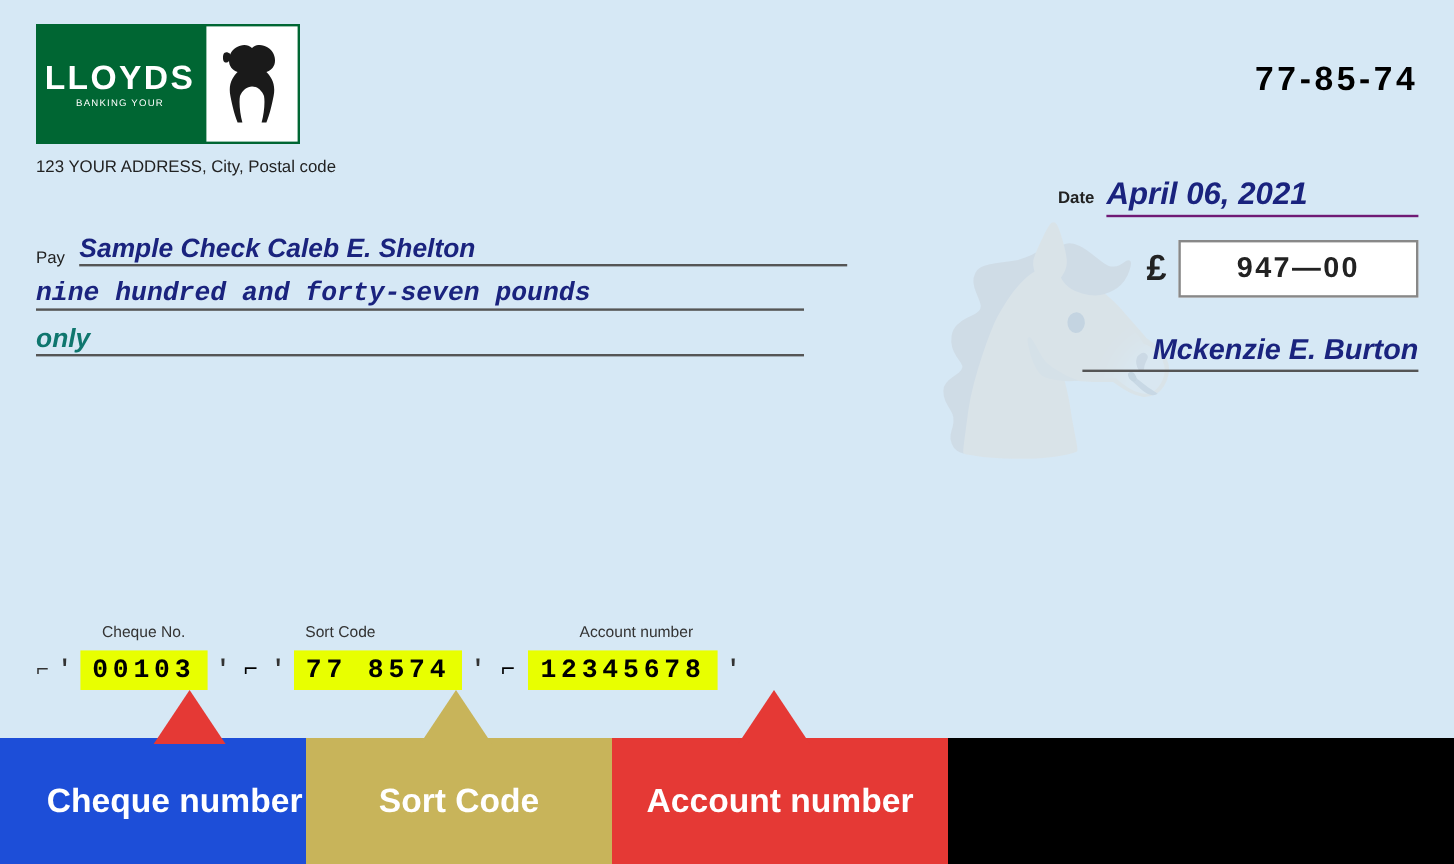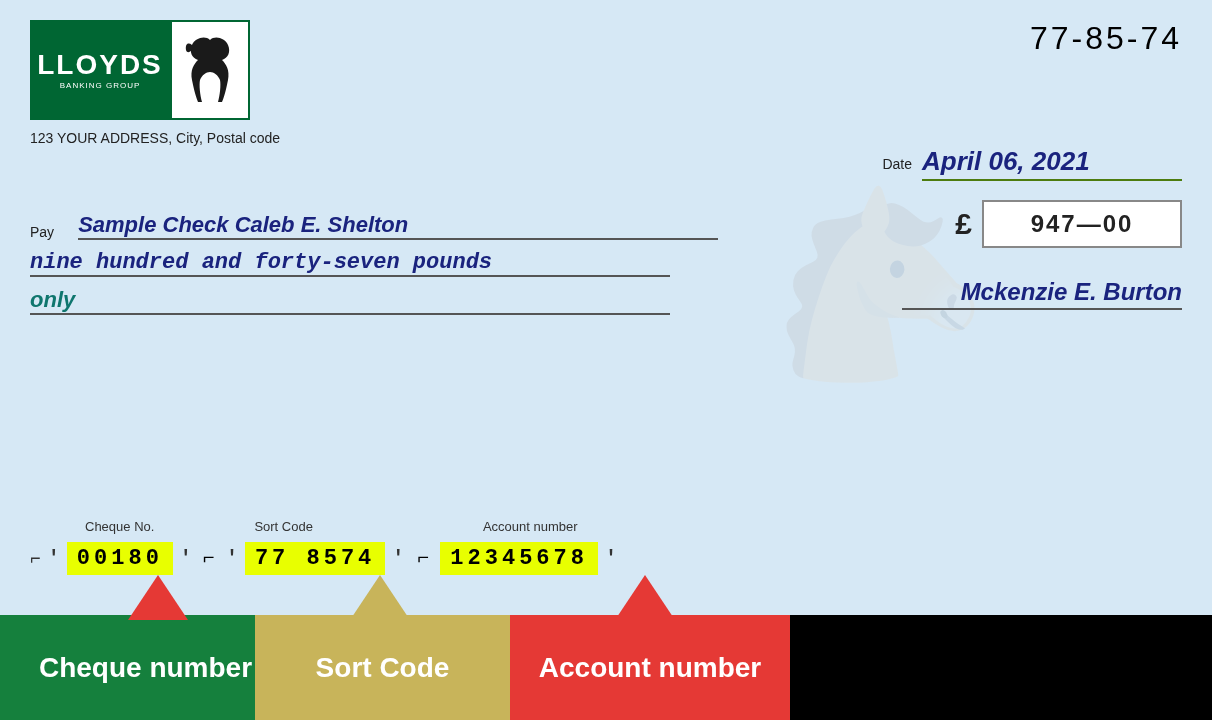--- a/index.html
+++ b/index.html
@@ -65,23 +65,24 @@
       width: 80px;
       height: 100px;
       display: flex;
       justify-content: center;
       align-items: center;
       border: 2px solid #006633;
     }
 
     
     .sort-code-top {
-      font-size: 32px;
-      font-weight: 400;
+      font-size: 28px;
+      font-weight: 700;
       color: #000;
+      margin-top: 30px;
       letter-spacing: 3px;
     }
 
     
     .address-line {
       font-size: 14px;
       color: #222;
       margin-top: 10px;
     }
 
@@ -90,41 +91,41 @@
       display: flex;
       justify-content: flex-end;
       align-items: center;
       margin-bottom: 10px;
       gap: 10px;
     }
 
     .date-label {
       font-size: 14px;
       color: #222;
-      font-weight: 400;
+      font-weight: 700;
     }
 
     .date-value {
       font-size: 26px;
       color: #1a237e;
       font-family: 'Segoe UI', cursive, sans-serif;
       font-style: italic;
       font-weight: 600;
-      border-bottom: 2px solid #4d7c0f;
+      border-bottom: 2px solid #701a75;
       padding-bottom: 2px;
       min-width: 260px;
       text-align: left;
     }
 
     
     .pay-row {
       display: flex;
       align-items: flex-end;
-      gap: 24px;
-      margin-top: 31px;
+      gap: 12px;
+      margin-top: 13px;
       margin-bottom: 5px;
     }
 
     .pay-label {
       font-size: 14px;
       color: #222;
       font-weight: 500;
       white-space: nowrap;
     }
 
@@ -322,21 +323,21 @@
     }
 
     
     .bottom-labels {
       display: flex;
       width: 100%;
       height: 105px;
     }
 
     .bottom-label-cheque {
-      background: #15803d;
+      background: #1d4ed8;
       width: 255px;
       height: 105px;
       display: flex;
       justify-content: center;
       align-items: center;
       padding-left: 36px;
     }
 
     .bottom-label-sort {
       background: #c8b45a;
@@ -383,21 +384,21 @@
 <body>
 
 <div class="cheque-section">
 
   <div class="watermark">🐴</div>
 
   <div class="cheque-header">
     <div class="lloyds-logo">
       <div class="logo-green">
         <div class="logo-lloyds-text">LLOYDS</div>
-        <div class="logo-banking-text">BANKING GROUP</div>
+        <div class="logo-banking-text">BANKING YOUR</div>
       </div>
       <div class="logo-white">
         <svg width="60" height="80" viewBox="0 0 60 80">
 
           <path d="M30 10 C25 5, 15 8, 12 15 C9 22, 12 28, 18 30 C14 34, 10 40, 12 50 C13 55, 15 65, 18 72 L22 72 C20 65, 19 55, 20 50 C22 45, 26 42, 30 42 C34 42, 38 45, 40 50 C41 55, 40 65, 38 72 L42 72 C45 65, 47 55, 48 50 C50 40, 46 34, 42 30 C48 28, 51 22, 48 15 C45 8, 35 5, 30 10 Z M20 18 C18 16, 16 18, 17 21 C17 22, 19 23, 20 22 Z" fill="#1a1a1a"></path>
           <path d="M12 15 C8 12, 5 14, 6 20 C7 24, 12 22, 12 18 Z" fill="#1a1a1a"></path>
         </svg>
       </div>
     </div>
     <div class="sort-code-top">77-85-74</div>
@@ -435,21 +436,21 @@
 
     <div class="micr-labels">
       <span class="micr-label cheque-no-label">Cheque No.</span>
       <span class="micr-label sort-code-label">Sort Code</span>
       <span class="micr-label account-label">Account number</span>
     </div>
 
     <div class="micr-numbers">
       <span class="micr-bracket">⌐</span>
       <span class="micr-bar">'</span>
-      <span class="micr-number">00180</span>
+      <span class="micr-number">00103</span>
       <span class="micr-bar">'</span>
       <span style="font-size:20px;font-weight:700;margin:0 4px;">⌐</span>
       <span class="micr-bar">'</span>
       <span class="micr-number">77  8574</span>
       <span class="micr-bar">'</span>
       <span style="font-size:20px;font-weight:700;margin:0 6px;">⌐</span>
       <span class="micr-number">12345678</span>
       <span class="micr-bar">'</span>
     </div>
   </div>

